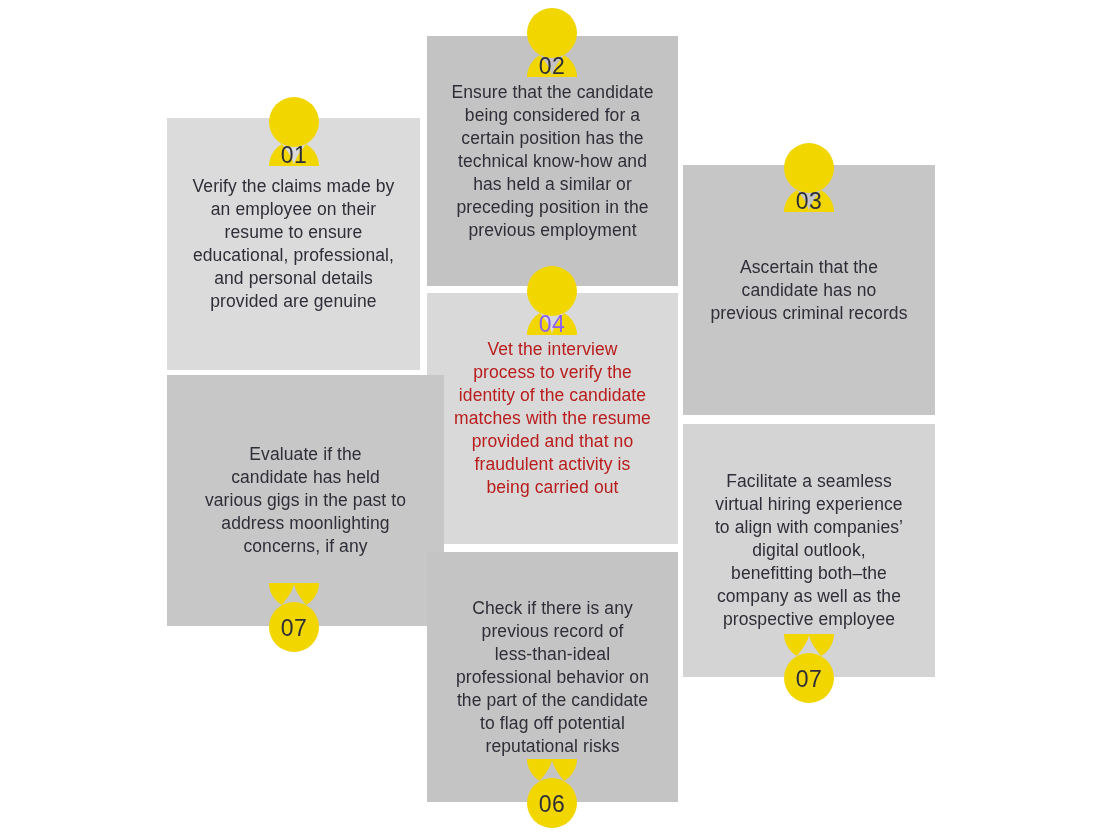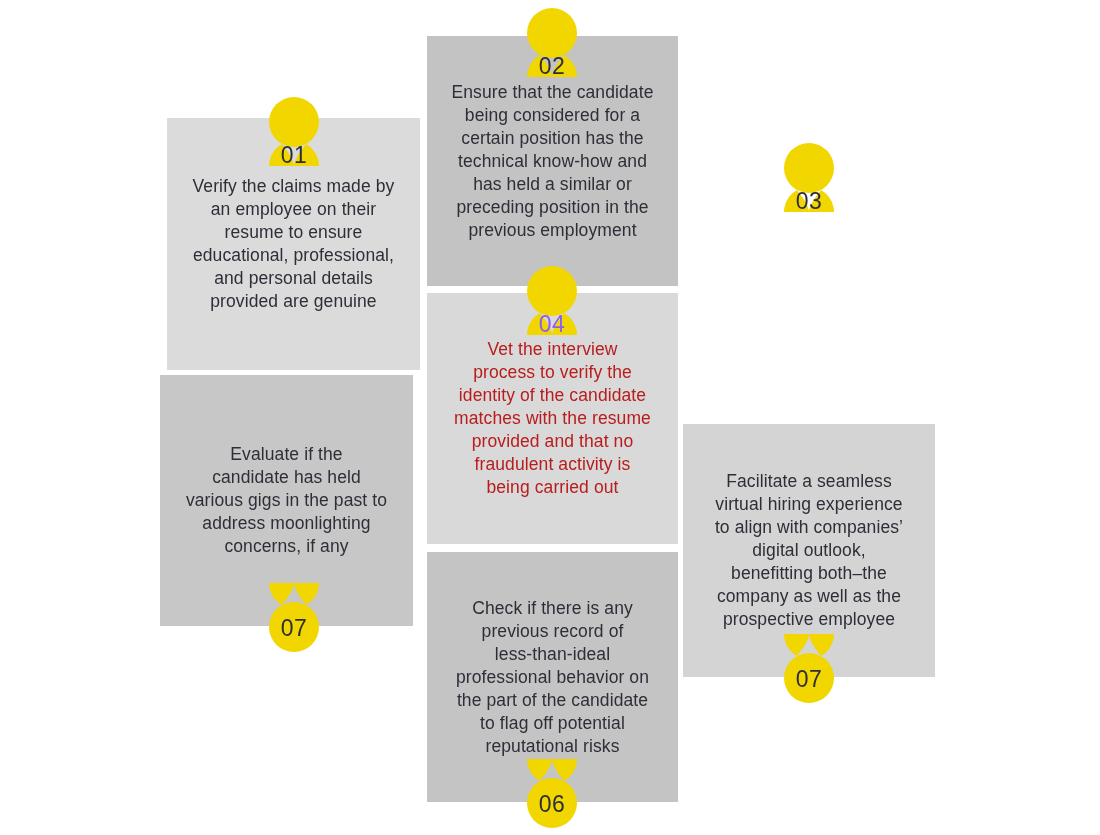--- a/index.html
+++ b/index.html
@@ -56,21 +56,21 @@
     letter-spacing: 0.5px;
   }
   .badge--down .badge-num { top: 16px; margin-top: 32px; }
   .badge--up   .badge-num { top: 32px; }
 
   
   #card-1 { left: 167px; top: 118px; width: 253px; height: 252px; }
   #card-2 { left: 427px; top:  36px; width: 251px; height: 250px; }
   #card-3 { left: 683px; top: 165px; width: 252px; height: 250px; }
   #card-4 { left: 427px; top: 293px; width: 251px; height: 251px; }
-  #card-5 { left: 160px; top: 375px; width: 253px; height: 251px; }
+  #card-5 { left: 167px; top: 375px; width: 277px; height: 251px; }
   #card-6 { left: 427px; top: 552px; width: 251px; height: 250px; }
   #card-7 { left: 683px; top: 424px; width: 252px; height: 253px; }
 
   #badge-1 { left: 266px; top:  94px; }
   #badge-2 { left: 524px; top:   5px; }
   #badge-3 { left: 781px; top: 140px; }
   #badge-4 { left: 524px; top: 263px; }
   #badge-5 { left: 266px; top: 583px; }
   #badge-6 { left: 524px; top: 759px; }
   #badge-7 { left: 781px; top: 634px; }
@@ -92,20 +92,25 @@
   <div class="card" id="card-2" style="background-color: rgb(195, 195, 195);">
     <div class="card-text" style="color: rgb(46, 46, 56);">Ensure that the candidate
 being considered for a
 certain position has the
 technical know-how and
 has held a similar or
 preceding position in the
 previous employment</div>
   </div>
 
+  <div class="card" id="card-3" style="background-color: rgb(198, 198, 198);">
+    <div class="card-text" style="color: rgb(46, 46, 56);">Ascertain that the
+candidate has no
+previous criminal records</div>
+  </div>
 
   <div class="card" id="card-4" style="background-color: rgb(217, 217, 217);">
     <div class="card-text" style="color: #b91c1c;">Vet the interview
 process to verify the
 identity of the candidate
 matches with the resume
 provided and that no
 fraudulent activity is
 being carried out</div>
   </div>

